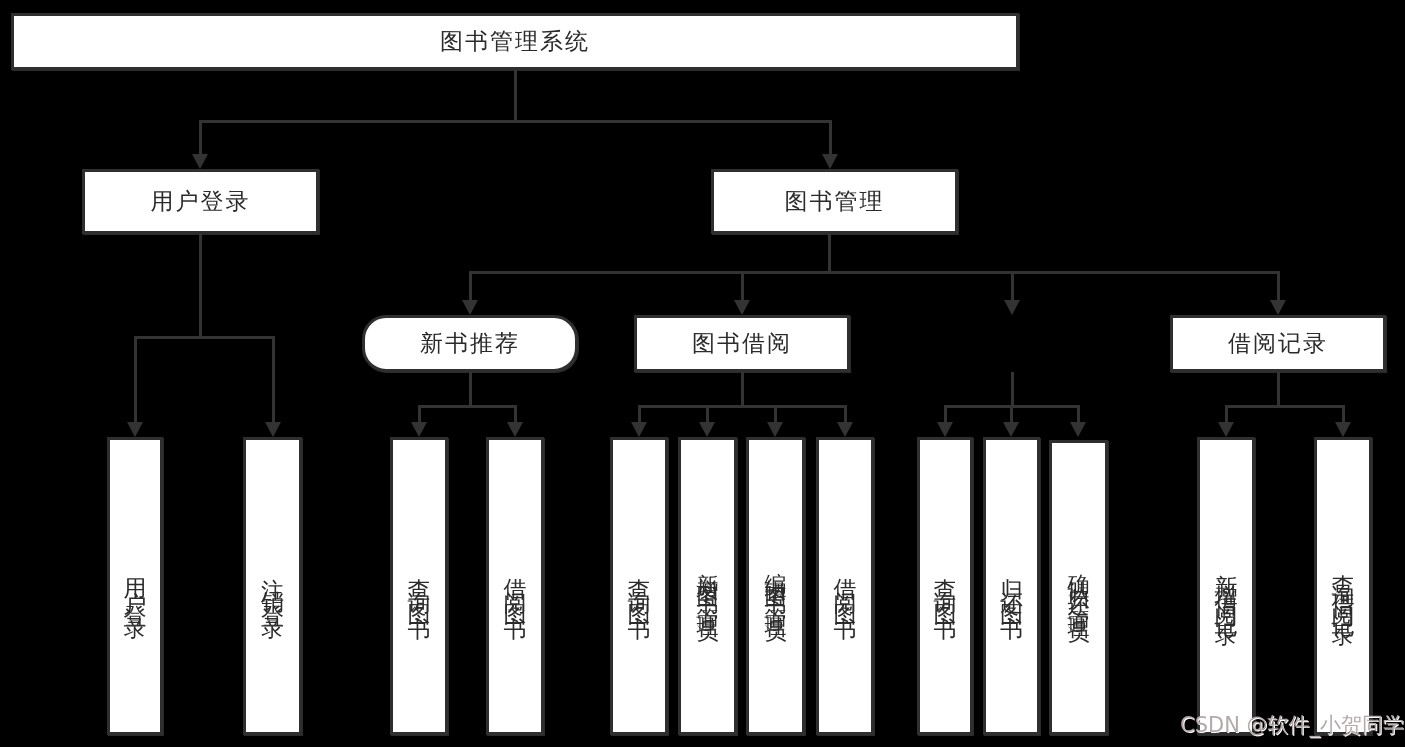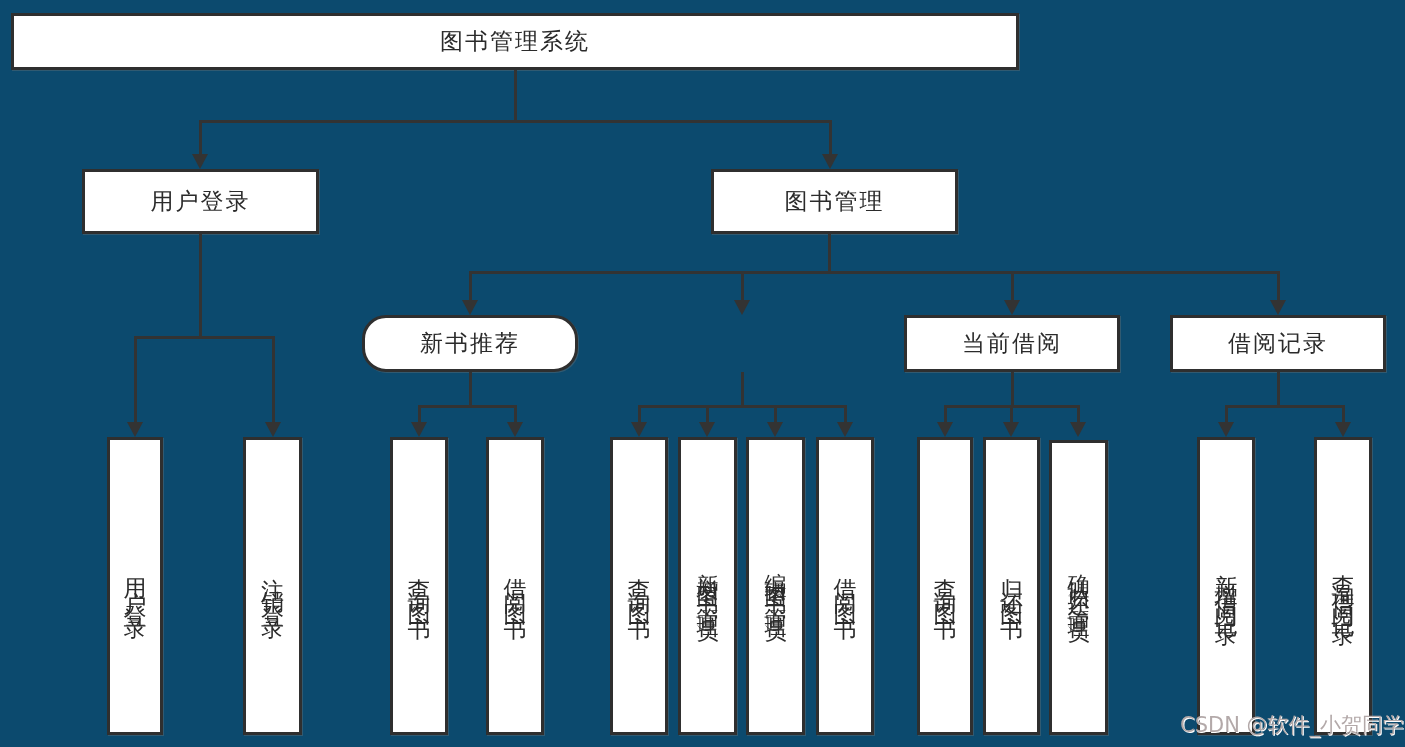--- a/index.html
+++ b/index.html
@@ -1,19 +1,19 @@
 <!DOCTYPE html>
 <html><head>
 <meta charset="utf-8">
 <style>
   html,body{margin:0;padding:0;background:#ffffff;}
   #canvas{
     position:relative;
     width:1405px;height:747px;
-    background:#0c4a6e;
+    background:#000000;
     font-family:"DejaVu Sans",sans-serif;
     color:#2b2b2b;
     overflow:hidden;
   }
   .box{
     position:absolute;
     background:#ffffff;
     border:3px solid #2f2f2f;
     box-sizing:border-box;
     display:flex;align-items:center;justify-content:center;
@@ -79,21 +79,21 @@
   <div class="box leaf sp4" style="left:243px;top:437px;width:59px;height:298px;">注销登录</div>
 
   <div class="vline" style="left:828px;top:234px;height:37px;"></div>
   <div class="hline" style="left:470px;top:271px;width:810px;"></div>
   <div class="varrow" style="left:462px;top:271px;height:44px;"></div>
   <div class="varrow" style="left:734px;top:271px;height:44px;"></div>
   <div class="varrow" style="left:1004px;top:271px;height:44px;"></div>
   <div class="varrow" style="left:1270px;top:271px;height:44px;"></div>
 
   <div class="box" style="left:362px;top:315px;width:216px;height:57px;border-radius:24px;">新书推荐</div>
-  <div class="box" style="left:904px;top:315px;width:216px;height:57px;">当前借阅</div>
+  <div class="box" style="left:634px;top:315px;width:216px;height:57px;">图书借阅</div>
   <div class="box" style="left:1170px;top:315px;width:216px;height:57px;">借阅记录</div>
 
   <div class="vline" style="left:469px;top:372px;height:33px;"></div>
   <div class="hline" style="left:419px;top:405px;width:96px;"></div>
   <div class="varrow" style="left:411px;top:405px;height:32px;"></div>
   <div class="varrow" style="left:507px;top:405px;height:32px;"></div>
 
   <div class="box leaf sp4" style="left:390px;top:437px;width:58px;height:298px;">查询图书</div>
   <div class="box leaf sp4" style="left:486px;top:437px;width:58px;height:298px;">借阅图书</div>
 

